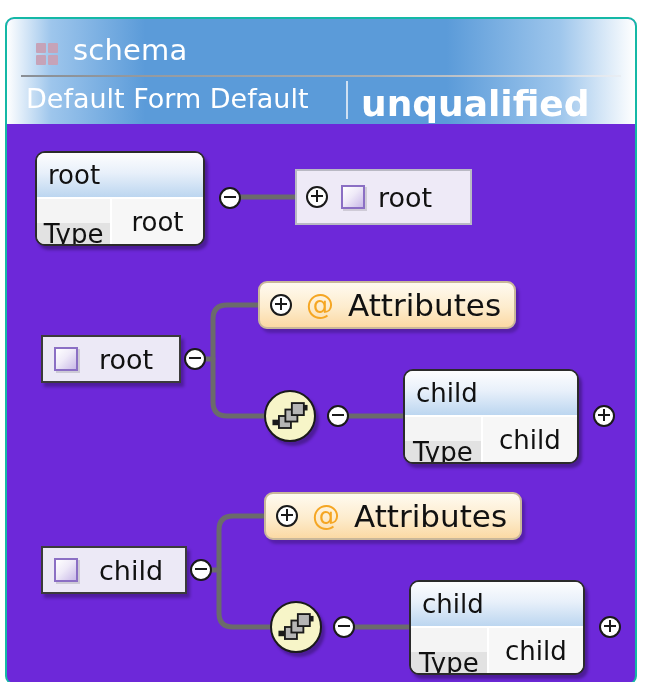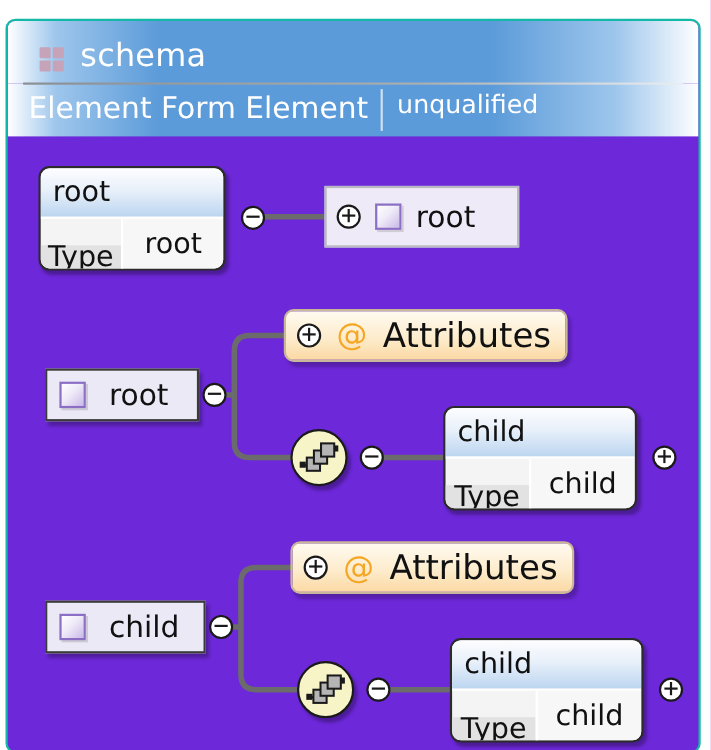--- a/index.html
+++ b/index.html
@@ -37,21 +37,21 @@
     position:absolute;left:66px;top:14px;
     font-size:29px;color:#ffffff;letter-spacing:.2px;white-space:nowrap;
   }
   .hdr-label{
     position:absolute;left:19px;top:64px;
     font-size:27px;color:#ffffff;white-space:nowrap;
   }
   .hdr-sep{position:absolute;left:339px;top:62px;width:2px;height:38px;background:#cfe0f2;}
   .hdr-value{
     position:absolute;left:354px;top:64px;
-    font-size:23px;color:#ffffff;white-space:nowrap;
+    font-size:36px;color:#ffffff;white-space:nowrap;font-weight:bold;
   }
 
   
   .wires{position:absolute;left:0;top:0;width:628px;height:668px;pointer-events:none;}
 
   
   .typebox{
     position:absolute;border:2px solid #2b2b2b;border-radius:10px;
     background:#f4f4f4;box-shadow:3px 4px 3px rgba(0,0,0,.30);
     overflow:hidden;box-sizing:border-box;
@@ -127,21 +127,21 @@
     <div class="hdr-rule"></div>
 
     <div class="schema-icon">
       <i></i>
         <i></i>
         <i></i>
         <i></i>
     </div>
     <div class="hdr-title">schema</div>
 
-    <div class="hdr-label">Element Form Element</div>
+    <div class="hdr-label">Default Form Default</div>
     <div class="hdr-sep"></div>
     <div class="hdr-value">unqualified</div>
   </div>
 
   <svg class="wires" viewBox="0 0 628 668">
 
     <line x1="223" y1="178" x2="288" y2="178" stroke="#6b6b6b" stroke-width="5"></line>
 
     <path d="M 196 340 L 206 340" stroke="#6b6b6b" stroke-width="5" fill="none"></path>
     <path d="M 206 340 L 206 300 Q 206 286 220 286 L 252 286" stroke="#6b6b6b" stroke-width="5" fill="none" stroke-linecap="round"></path>

